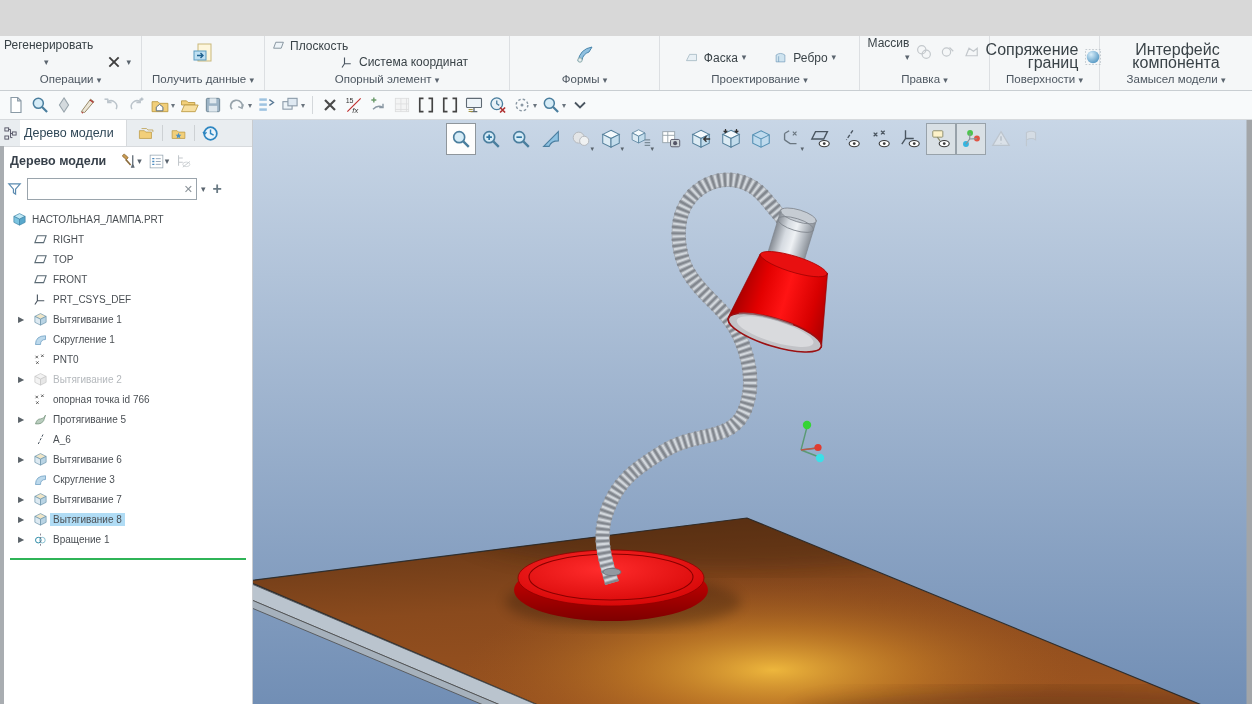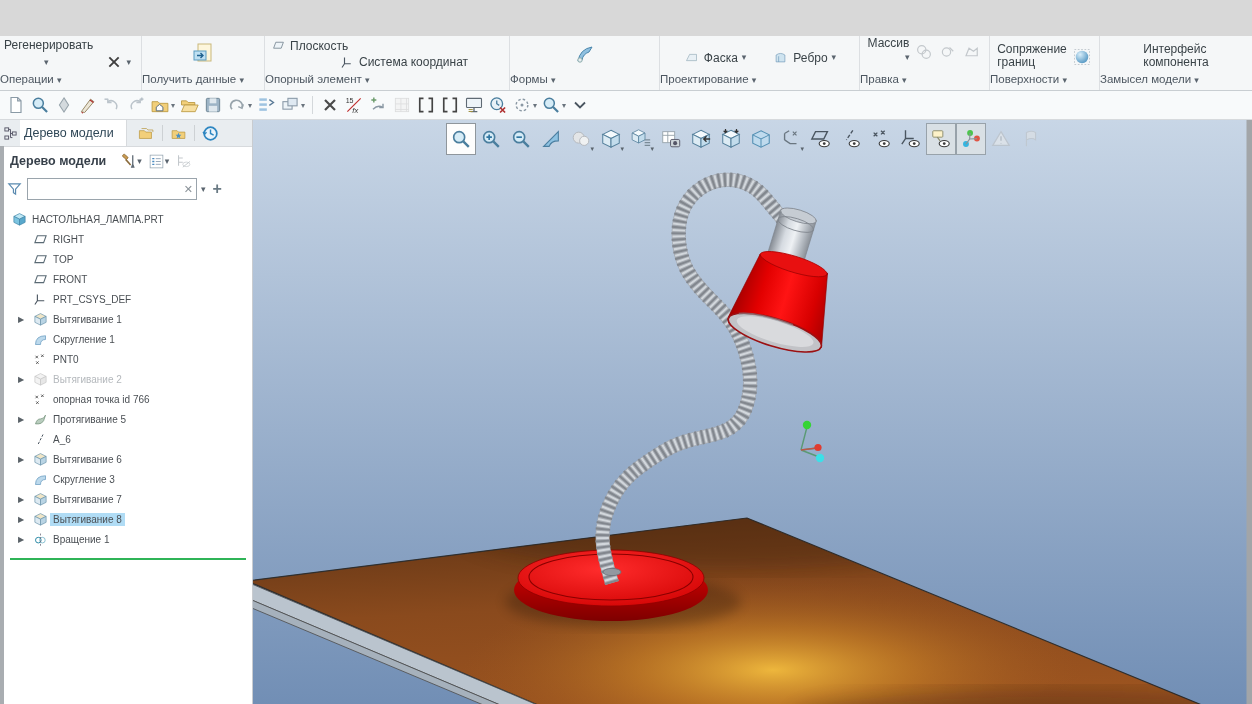--- a/index.html
+++ b/index.html
@@ -2,24 +2,24 @@
 <html><head>
 <meta charset="utf-8">
 <style>
   html,body{margin:0;padding:0;background:#d8d8d8;font-family:"Liberation Sans",sans-serif;}
   #app{position:relative;width:1252px;height:704px;background:#fff;overflow:hidden;font-size:12px;color:#3a4348;margin-top:36px;}
 
   
   .ribbon{position:absolute;left:0;top:0;width:1252px;height:55px;background:#f5f7f8;border-bottom:1px solid #c9ced2;display:flex;box-sizing:border-box;}
   .rgroup{position:relative;height:100%;border-right:1px solid #dcdfe2;display:flex;flex-direction:column;box-sizing:border-box;}
   .rbody{flex:1;display:flex;align-items:flex-start;justify-content:center;padding-top:1px;}
-  .rlabel{height:19px;font-size:11.5px;color:#4c5660;line-height:17px;white-space:nowrap;cursor:default;}
+  .rlabel{height:19px;text-align:center;font-size:11.5px;color:#4c5660;line-height:17px;white-space:nowrap;cursor:default;}
   .car{font-size:9px;color:#5a646e;line-height:1;}
   .rtext{font-size:12px;color:#3a4348;white-space:nowrap;}
-  .two-line{font-size:12px;text-align:left;line-height:13px;padding-top:3px;}
+  .two-line{font-size:16px;text-align:right;line-height:13px;padding-top:3px;}
   .rbtn{display:flex;align-items:center;gap:4px;cursor:default;}
   .ic svg{display:block;}
   .gray-ic svg *{stroke:#c3c8cc !important;}
 
   
   .qbar{position:absolute;left:0;top:55px;width:1252px;height:29px;background:#f8fafb;border-bottom:1px solid #d7dadd;display:flex;align-items:center;padding-left:4px;box-sizing:border-box;}
   .qbtn{height:24px;display:flex;align-items:center;justify-content:center;padding:0 2px;border-radius:2px;}
   .qbtn .dar{font-size:8px;color:#6a747e;margin-left:1px;}
   .qsep{width:1px;height:18px;background:#d4d8db;margin:0 5px;}
   .qbtn.dis{opacity:.55;}

